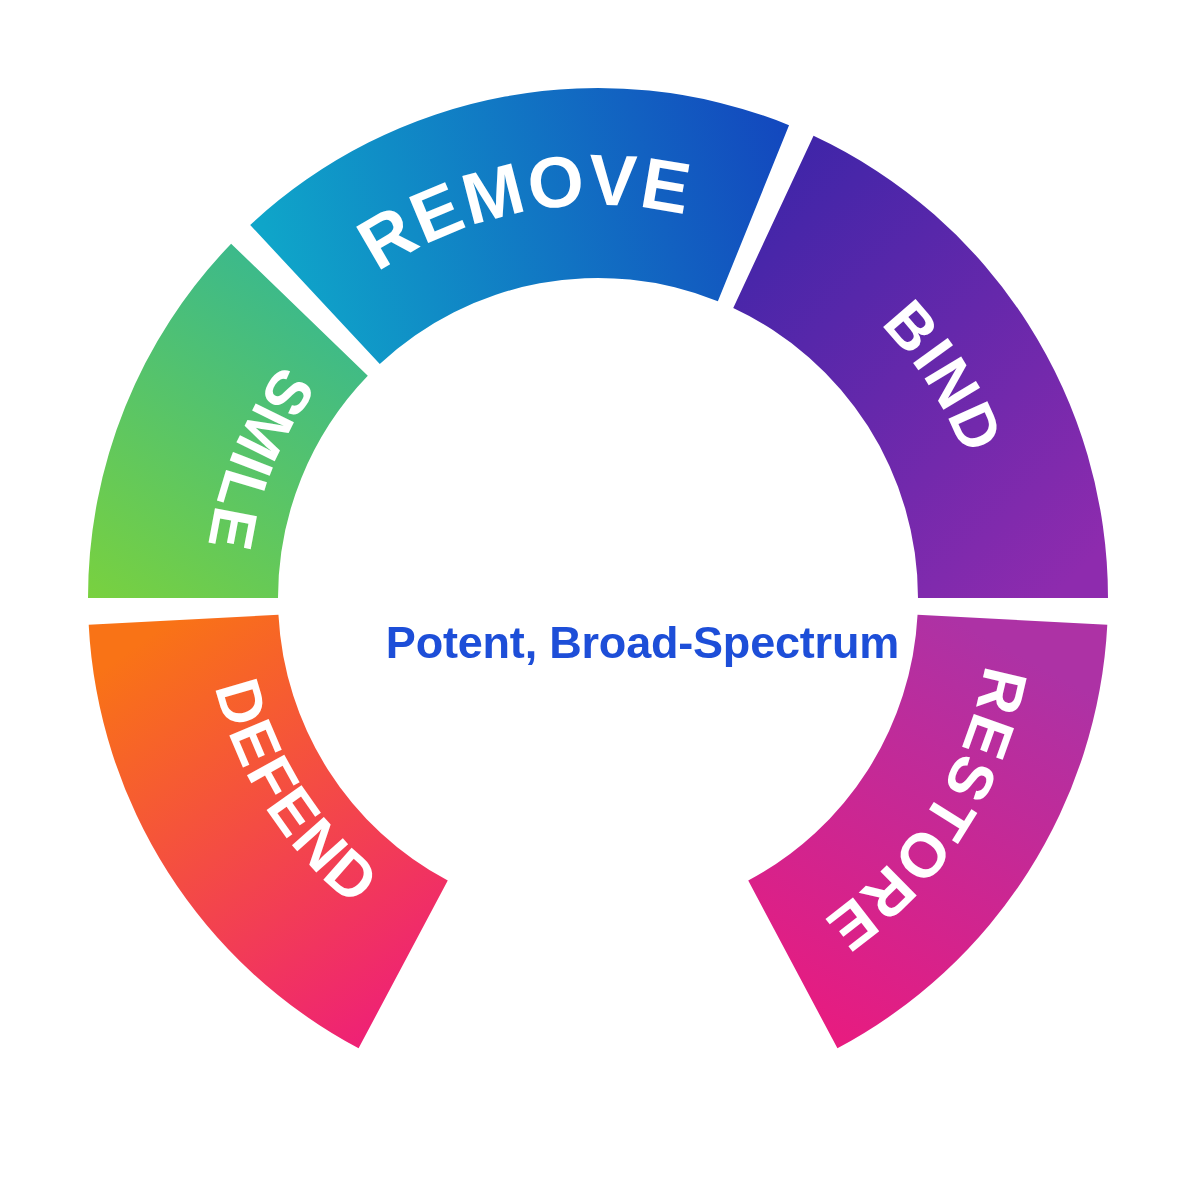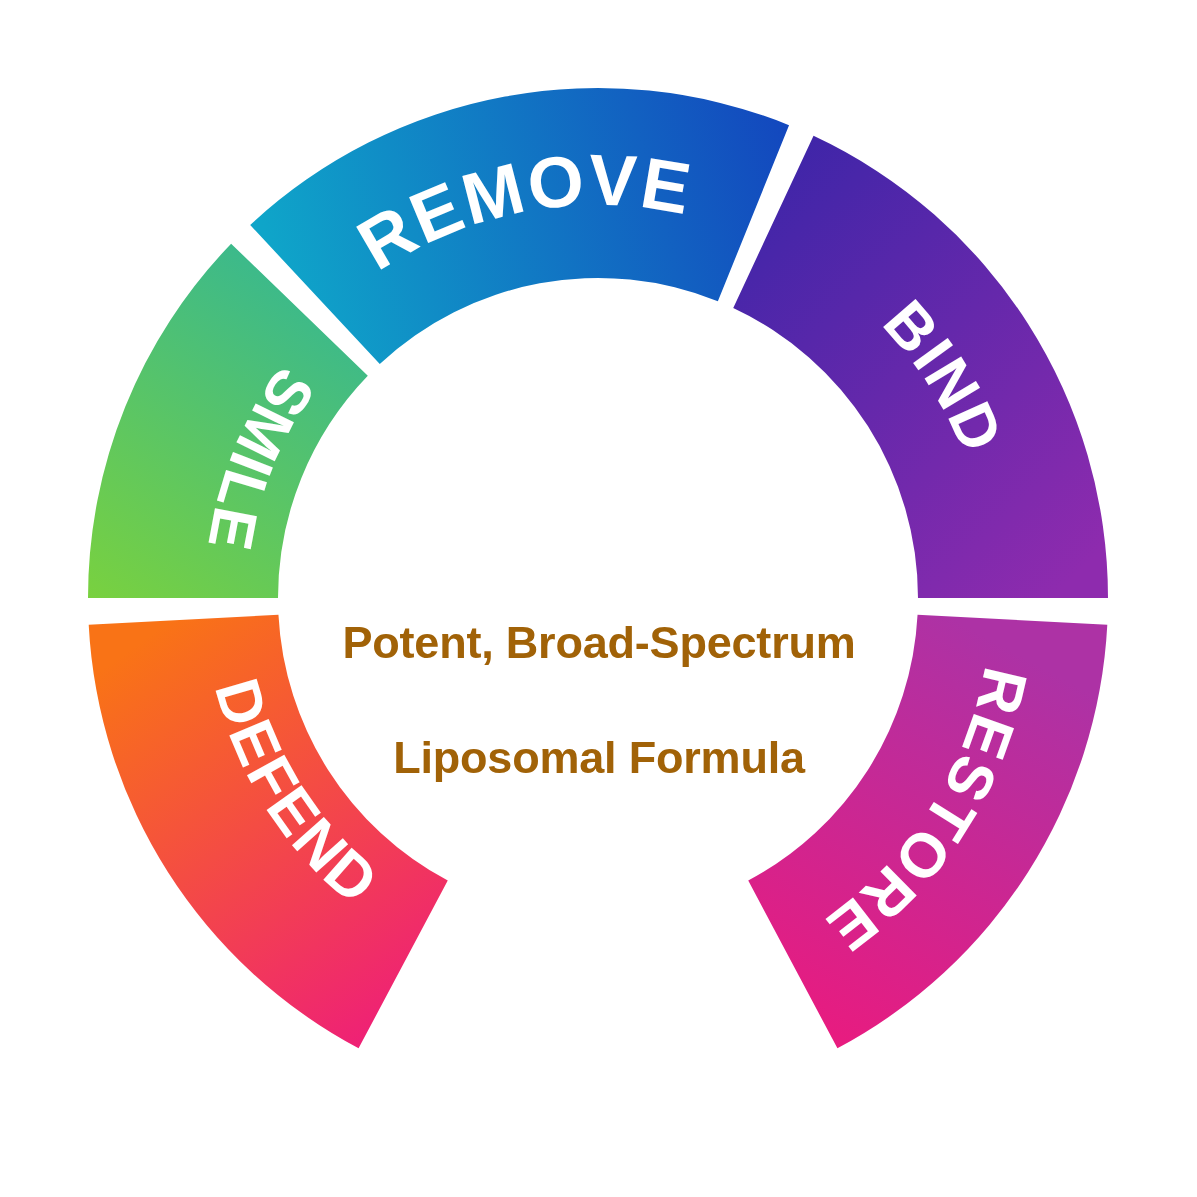--- a/index.html
+++ b/index.html
@@ -30,26 +30,26 @@
     font-family: "Liberation Sans", sans-serif;
     font-weight: 700;
     fill: #ffffff;
     letter-spacing: 2px;
   }
   .center-text {
     position: absolute;
     left: 299px;
     top: 556px;
     width: 600px;
-    text-align: center;
+    text-align: right;
     font-family: "Liberation Sans", sans-serif;
     font-weight: 700;
     font-size: 45px;
     line-height: 1.28;
-    color: #a16207;
+    color: #1d4ed8;
     letter-spacing: -0.2px;
     white-space: pre-line;
   }
 </style>
 </head>
 <body>
 
 <div id="stage">
 
   <svg id="wheel" viewBox="0 0 1197 1197" xmlns="http://www.w3.org/2000/svg">
@@ -104,16 +104,15 @@
         <textPath id="tp-smile" href="#path-smile" startOffset="50%" text-anchor="middle">SMILE</textPath>
       </text>
       <text class="seg-label" font-size="62">
         <textPath id="tp-defend" href="#path-defend" startOffset="50%" text-anchor="middle">DEFEND</textPath>
       </text>
     </g>
   </svg>
 
   <div class="center-text">
     <div>Potent, Broad-Spectrum</div>
-    <div>Liposomal Formula</div>
   </div>
 
 </div>
 
 </body></html>

